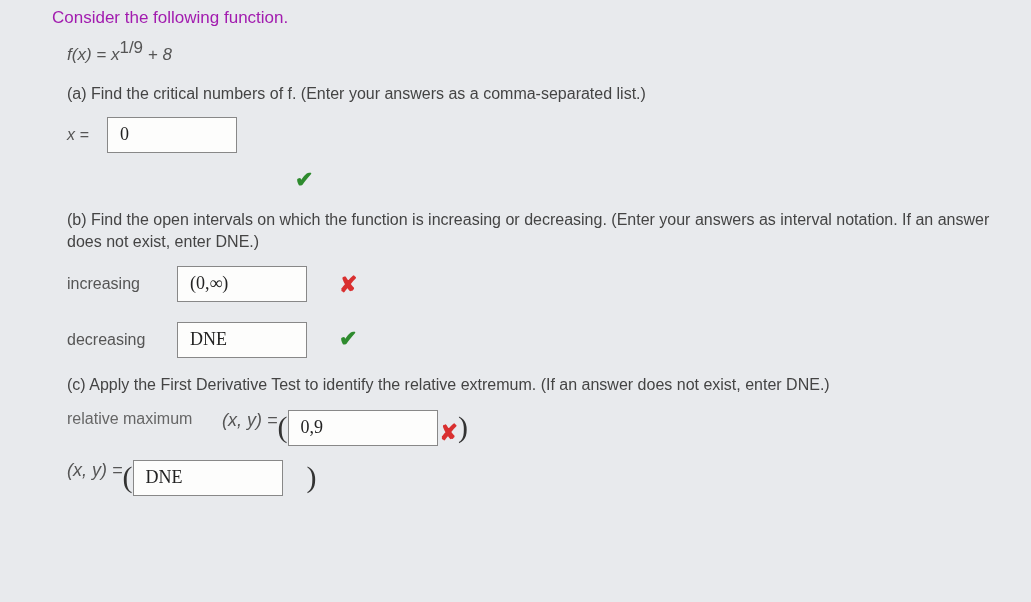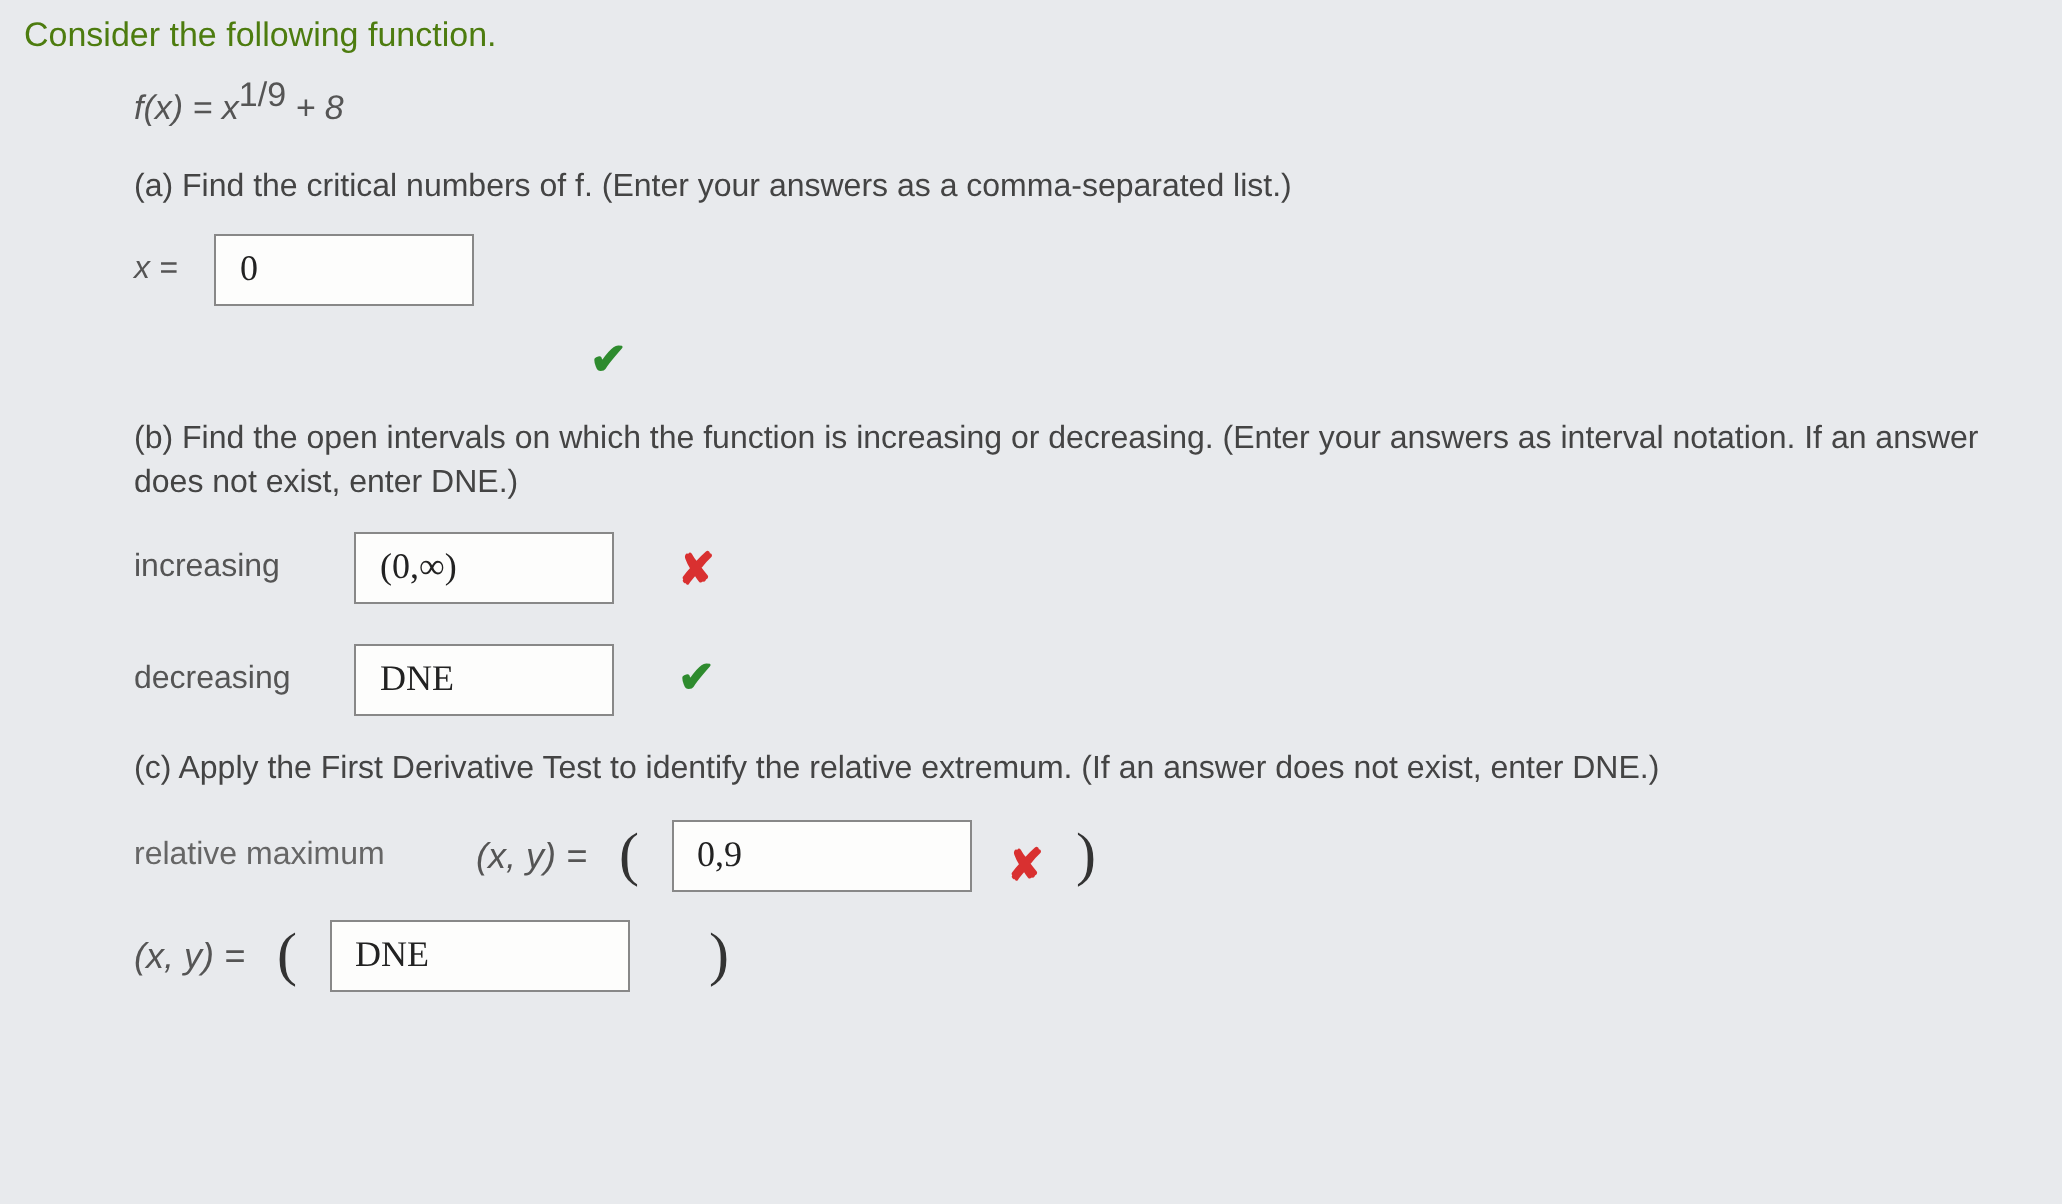--- a/index.html
+++ b/index.html
@@ -7,22 +7,23 @@
       font-family: Arial, Helvetica, sans-serif;
       background: #e8eaed;
       color: #2a2a2a;
       padding: 8px 12px;
       width: 1031px;
       height: 602px;
       overflow: hidden;
     }
     .prompt-line {
       font-size: 17px;
-      color: #4d7c0f;
+      color: #a21caf;
       margin-bottom: 10px;
+      margin-left: 40px;
     }
     .function-def {
       margin-left: 55px;
       font-size: 17px;
       font-style: italic;
       color: #555;
       margin-bottom: 18px;
     }
     .function-def sup { font-size: 17px; font-style: normal; }
     .part {
@@ -109,22 +110,21 @@
       align-items: center;
       gap: 18px;
     }
     .intervals-left {
       display: flex;
       flex-direction: column;
       gap: 20px;
     }
     .c-row {
       display: flex;
-      align-items: center;
-      gap: 16px;
+      gap: 0;
       margin-bottom: 10px;
       margin-top: 14px;
     }
   </style>
 </head>
 <body>
 
 <div class="prompt-line">Consider the following function.</div>
 
 <div class="function-def">

